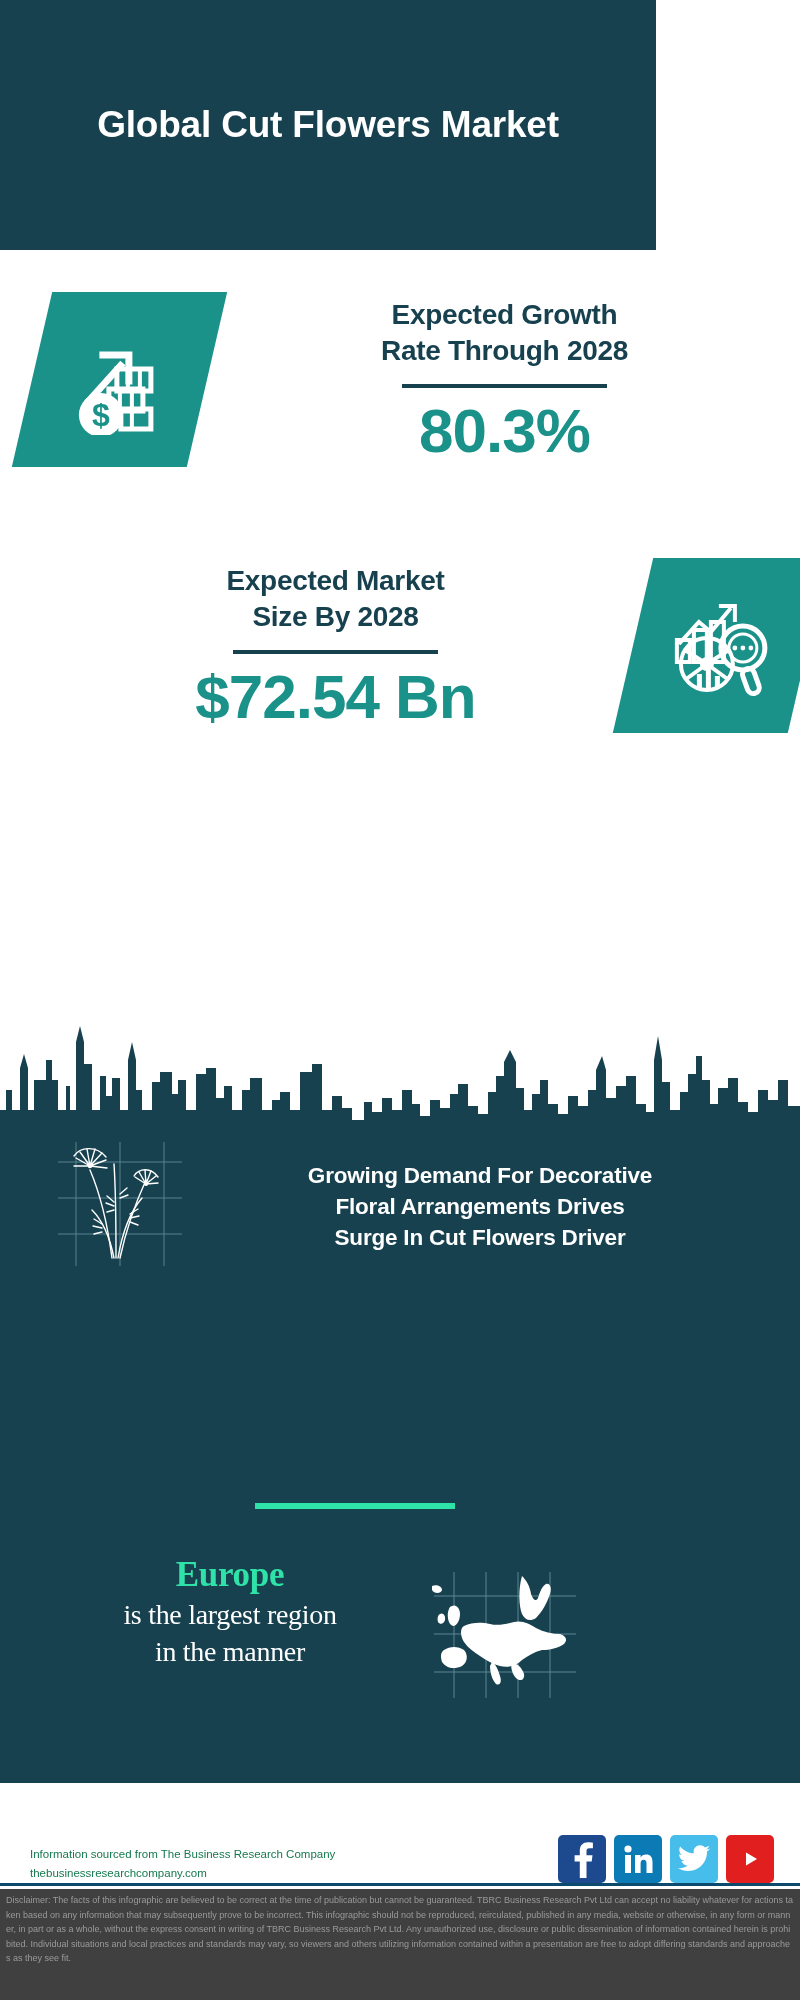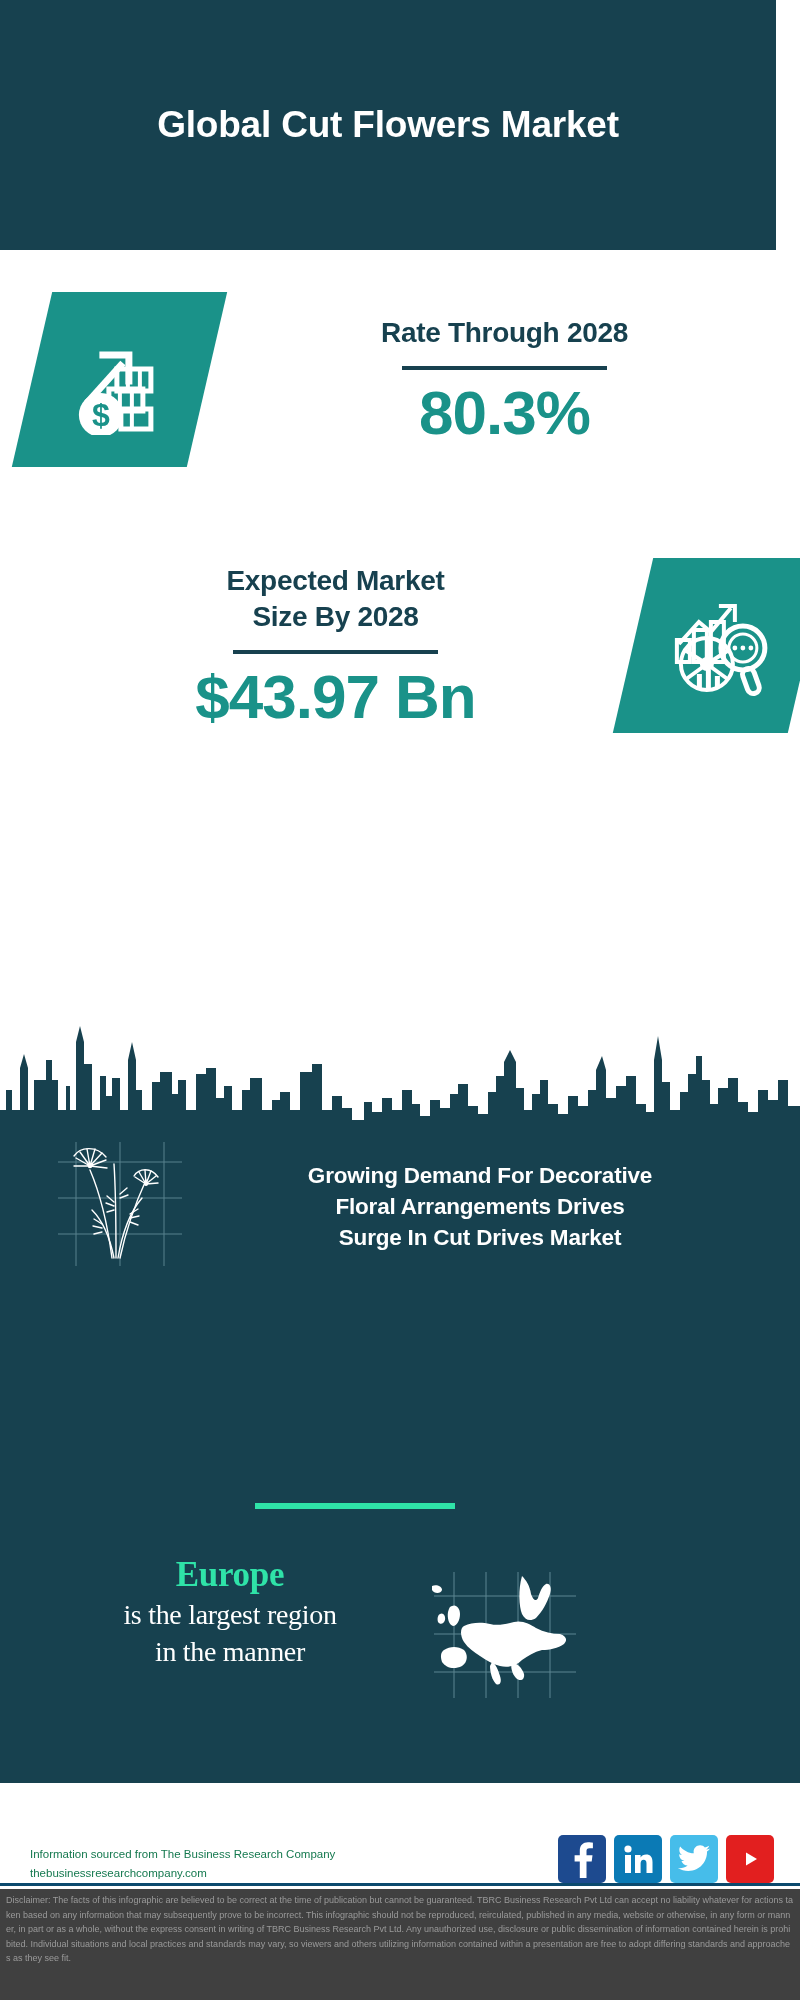--- a/index.html
+++ b/index.html
@@ -6,21 +6,21 @@
   html, body {
     width: 800px; height: 2000px;
     background: #ffffff;
     font-family: "Liberation Sans", sans-serif;
     overflow: hidden;
   }
   .page { position: relative; width: 800px; height: 2000px; background:#ffffff; }
 
   
   .header {
-    position: absolute; left: 0; top: 0; width: 776px; height: 250px;
+    position: absolute; left: 0; top: 0; width: 656px; height: 250px;
     background: #17414f;
     display: flex; align-items: center; justify-content: center;
   }
   .header-title {
     color: #ffffff; font-size: 37px; font-weight: bold; letter-spacing: -0.2px;
     text-align: center; line-height: 1.1;
   }
 
   
   .stats { position: absolute; left: 0; top: 250px; width: 800px; height: 790px; background:#ffffff; }
@@ -153,35 +153,36 @@
           <line x1="67" y1="64" x2="67" y2="86" stroke="#ffffff" stroke-width="4"></line>
           <rect x="56" y="84" width="30" height="20" fill="none" stroke="#ffffff" stroke-width="5"></rect>
           <line x1="67" y1="84" x2="67" y2="104" stroke="#ffffff" stroke-width="4"></line>
 
           <circle cx="36" cy="90" r="22" fill="#ffffff"></circle>
           <text x="36" y="101" font-family="'Liberation Sans', sans-serif" font-size="32" font-weight="bold" fill="#1a9289" text-anchor="middle">$</text>
         </svg>
       </div>
       <div class="stat-text">
         <div class="stat-label">
+          <div>Expected Growth</div>
           <div>Rate Through 2028</div>
         </div>
         <div class="stat-rule"></div>
         <div class="stat-value">80.3%</div>
       </div>
     </div>
 
     <div class="stat-row" id="row-size">
       <div class="stat-text">
         <div class="stat-label">
           <div>Expected Market</div>
           <div>Size By 2028</div>
         </div>
         <div class="stat-rule"></div>
-        <div class="stat-value">$43.97 Bn</div>
+        <div class="stat-value">$72.54 Bn</div>
       </div>
       <div class="badge">
         <svg width="112" height="112" viewBox="0 0 112 112" aria-hidden="true">
 
           <path d="M14 54 L34 32 L46 42 L66 18" stroke="#ffffff" stroke-width="4" fill="none"></path>
           <path d="M54 16 L70 16 L70 32" stroke="#ffffff" stroke-width="4" fill="none"></path>
 
           <rect x="12" y="50" width="13" height="22" fill="none" stroke="#ffffff" stroke-width="4"></rect>
           <rect x="29" y="40" width="13" height="32" fill="none" stroke="#ffffff" stroke-width="4"></rect>
           <rect x="46" y="32" width="13" height="40" fill="none" stroke="#ffffff" stroke-width="4"></rect>
@@ -299,21 +300,21 @@
         <path d="M82 92 C88 94 92 98 94 104 C95 110 90 112 86 108 C82 104 80 96 82 92 Z"></path>
 
         <path d="M2 16 C6 14 12 16 12 20 C11 24 4 24 2 20 Z"></path>
       </g>
     </svg>
 
     <div class="driver-block" style="position:absolute;left:200px;top:140px;width:560px;">
       <div class="driver-text">
         <div>Growing Demand For Decorative</div>
         <div>Floral Arrangements Drives</div>
-        <div>Surge In Cut Drives Market</div>
+        <div>Surge In Cut Flowers Driver</div>
       </div>
     </div>
 
     <div class="mid-rule" style="position:absolute;left:255px;top:483px;"></div>
 
     <div class="region-block" style="position:absolute;left:30px;top:535px;width:400px;">
       <div class="region-name">Europe</div>
       <div class="region-desc">
         <div>is the largest region</div>
         <div>in the manner</div>

